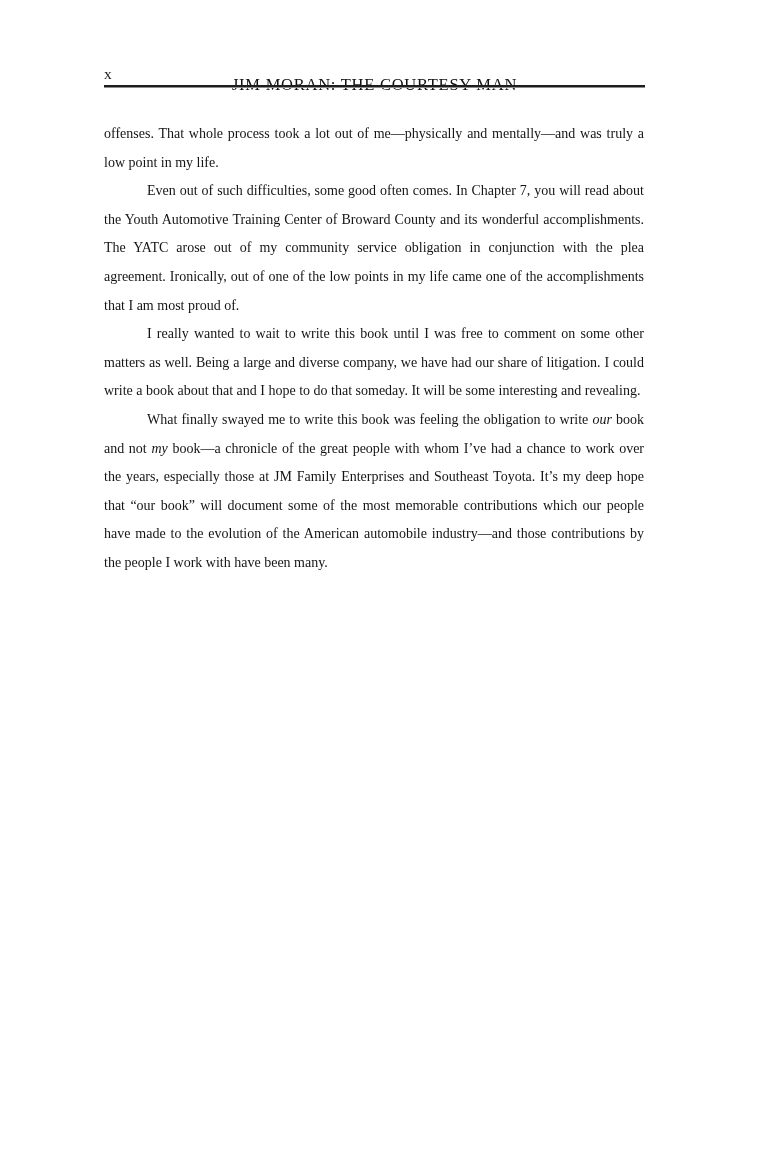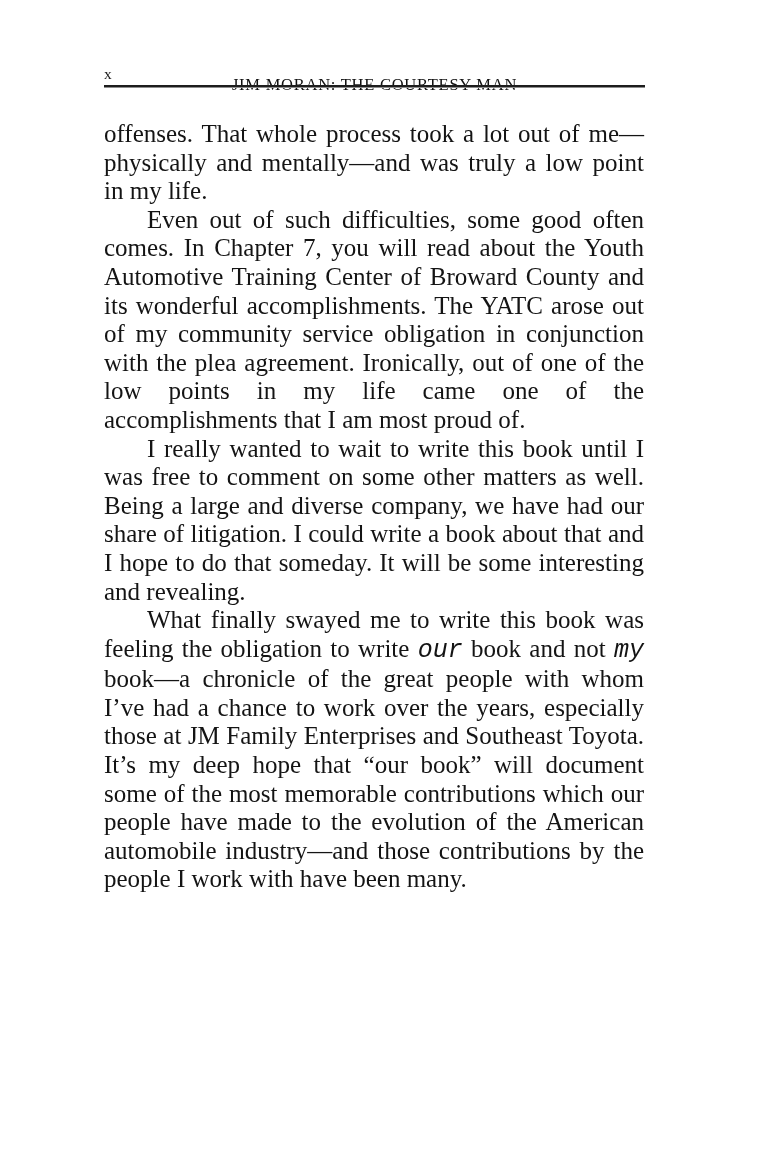--- a/index.html
+++ b/index.html
@@ -78,34 +78,33 @@
 
   
   .textblock {
     position: absolute;
     left: 104px;
     top: 120px;
     width: 540px;
   }
   .para {
     margin: 0;
-    font-size: 25px;
+    font-size: 14px;
     line-height: 28.6px;
     text-align: justify;
     text-justify: inter-word;
     hyphens: none;
     color: #141414;
     word-spacing: 0px;
   }
   .para.indent {
     text-indent: 43px;
   }
   .para em {
     font-style: italic;
-    font-family: Liberation Mono, monospace;
   }
 </style>
 </head>
 <body>
 
 <div class="page">
 
   <div class="running-head">
     <span class="folio">x</span>
     <span class="head-title">JIM MORAN: THE COURTESY MAN</span>

